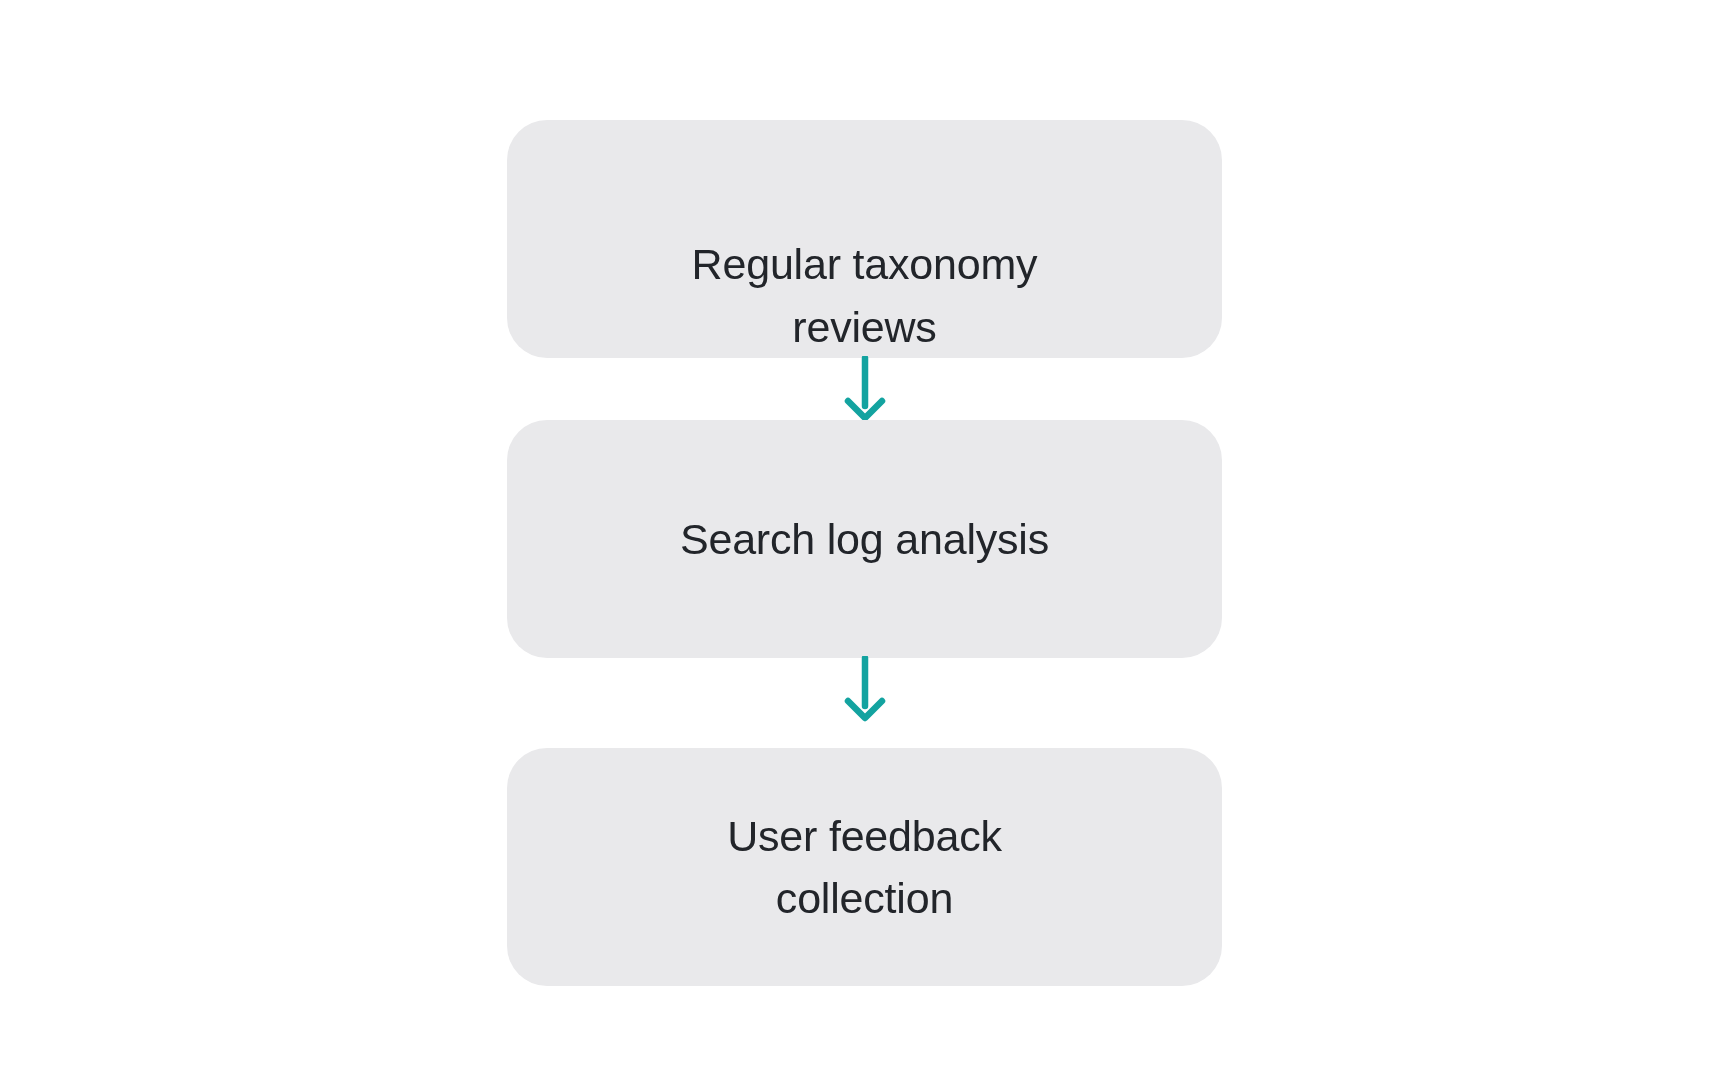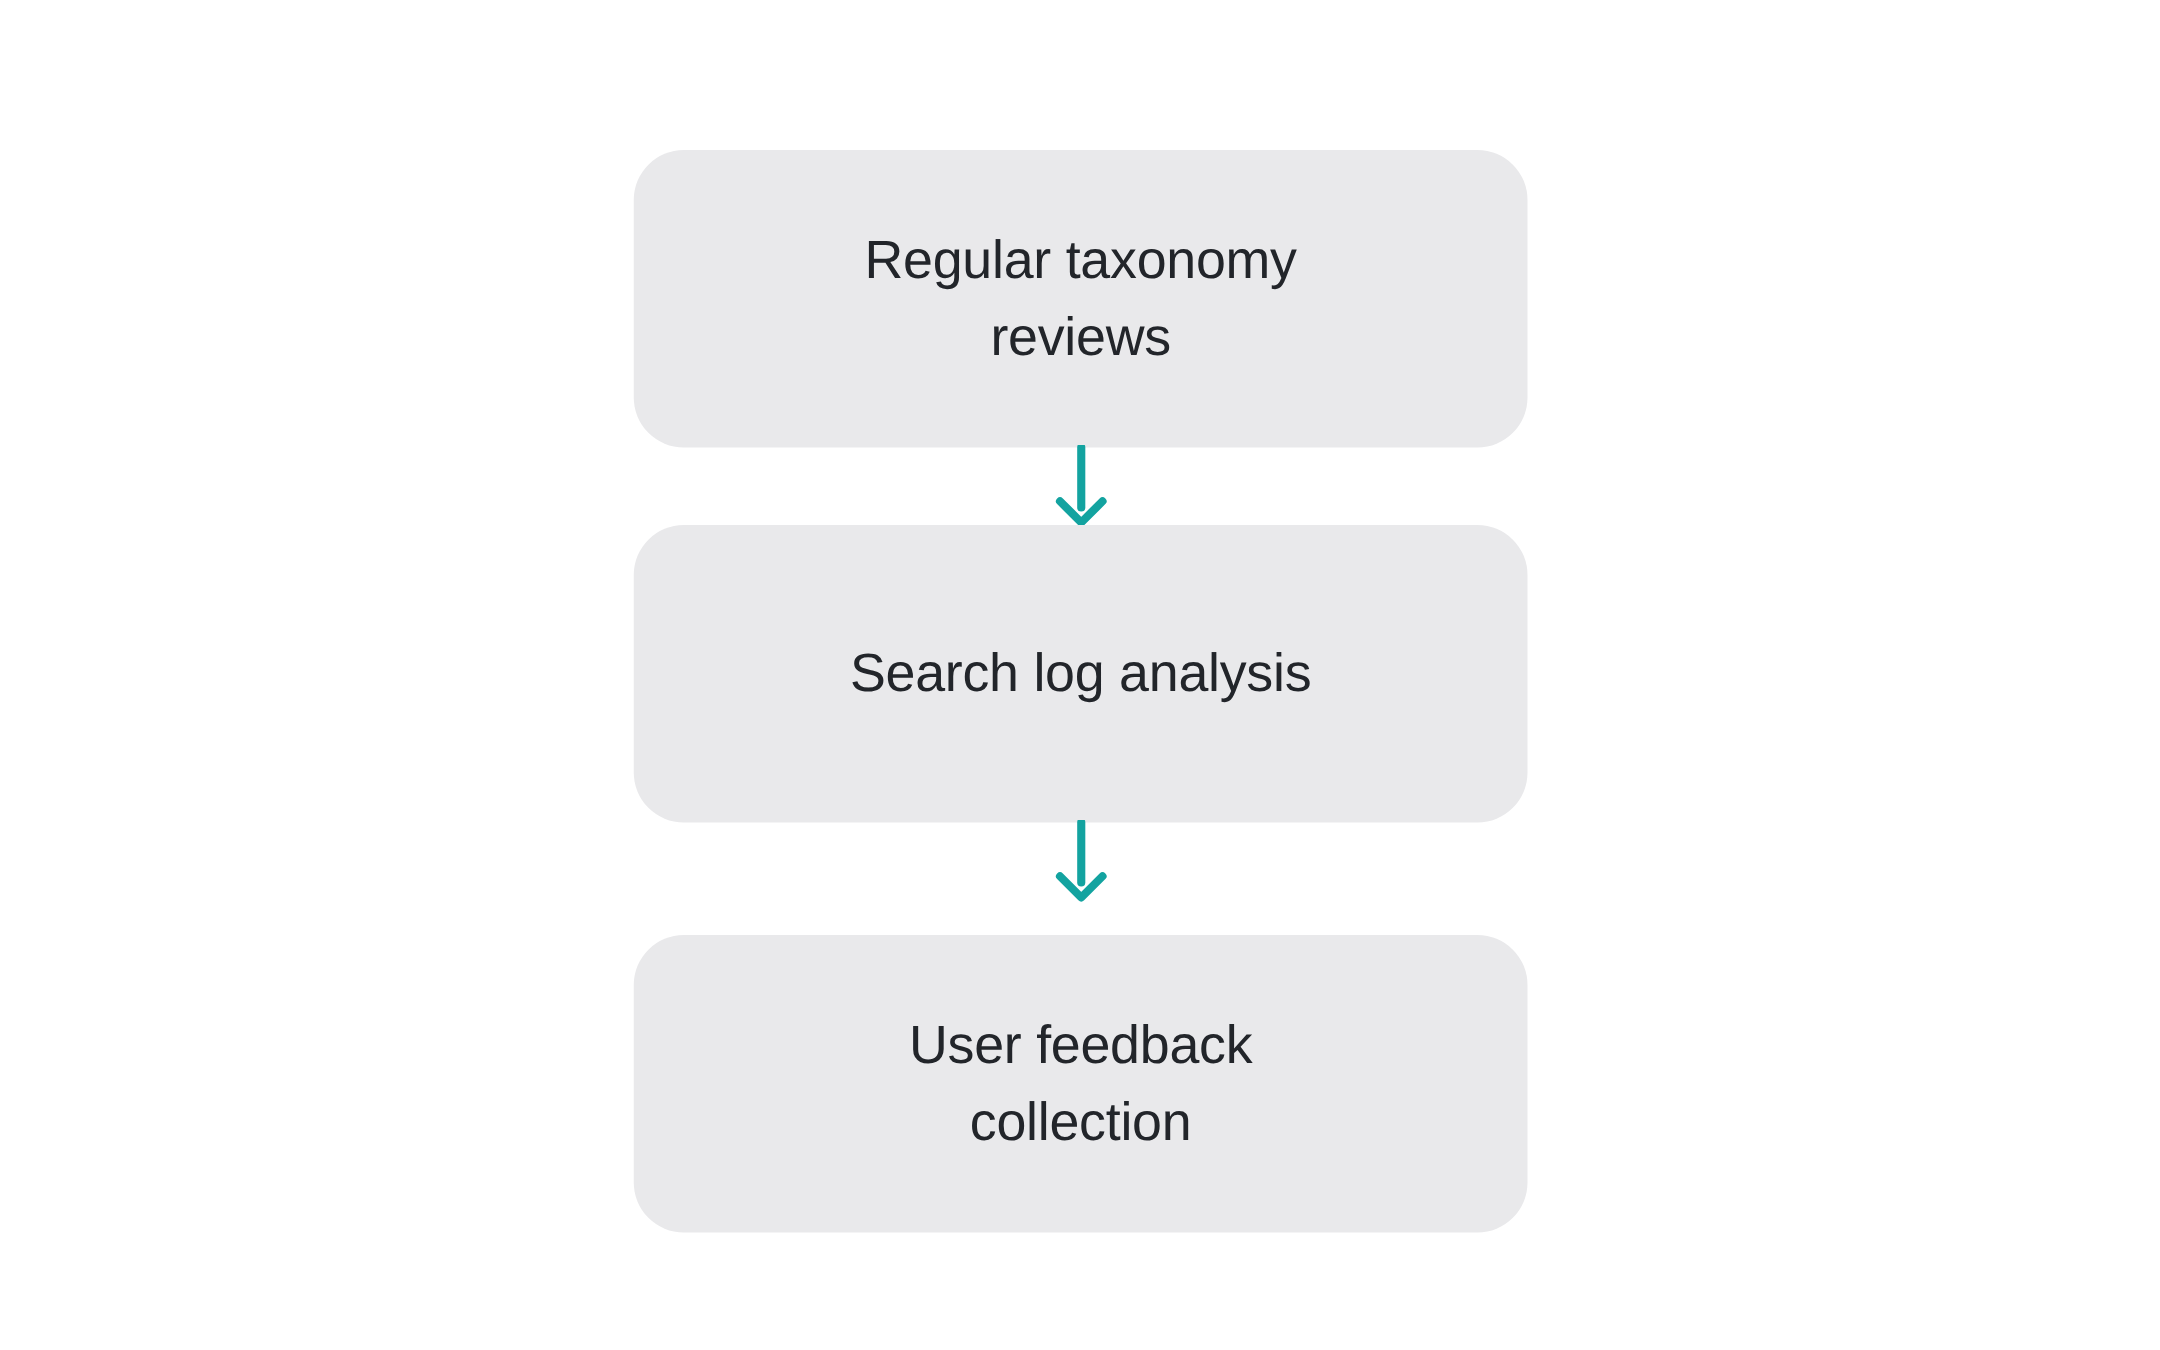--- a/index.html
+++ b/index.html
@@ -37,21 +37,21 @@
   .node-label {
     font-size: 43px;
     line-height: 1.45;
     color: #22252A;
     text-align: center;
     letter-spacing: -0.2px;
     white-space: pre-line;
     font-weight: 400;
   }
 
-  #node-0 { top: 120px; }
+  #node-0 { top: 120px; align-items: flex-end; }
   #node-1 { top: 420px; }
   #node-2 { top: 748px; }
 
   .edge {
     position: absolute;
     left: 835px;
     width: 60px;
     height: 66px;
     overflow: visible;
   }

